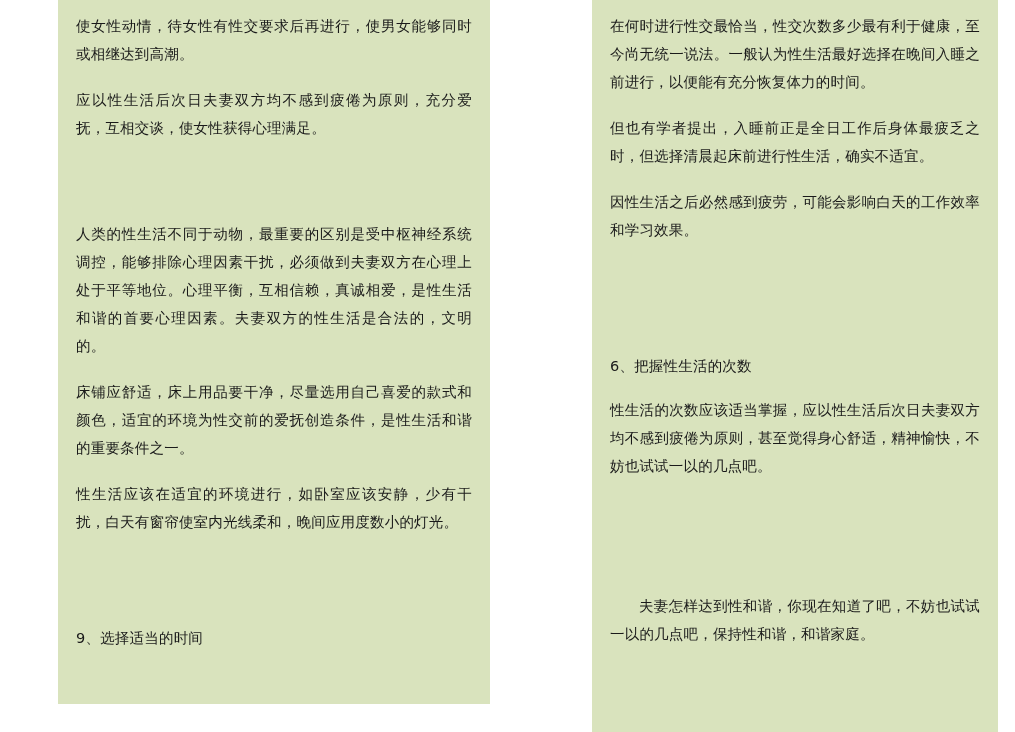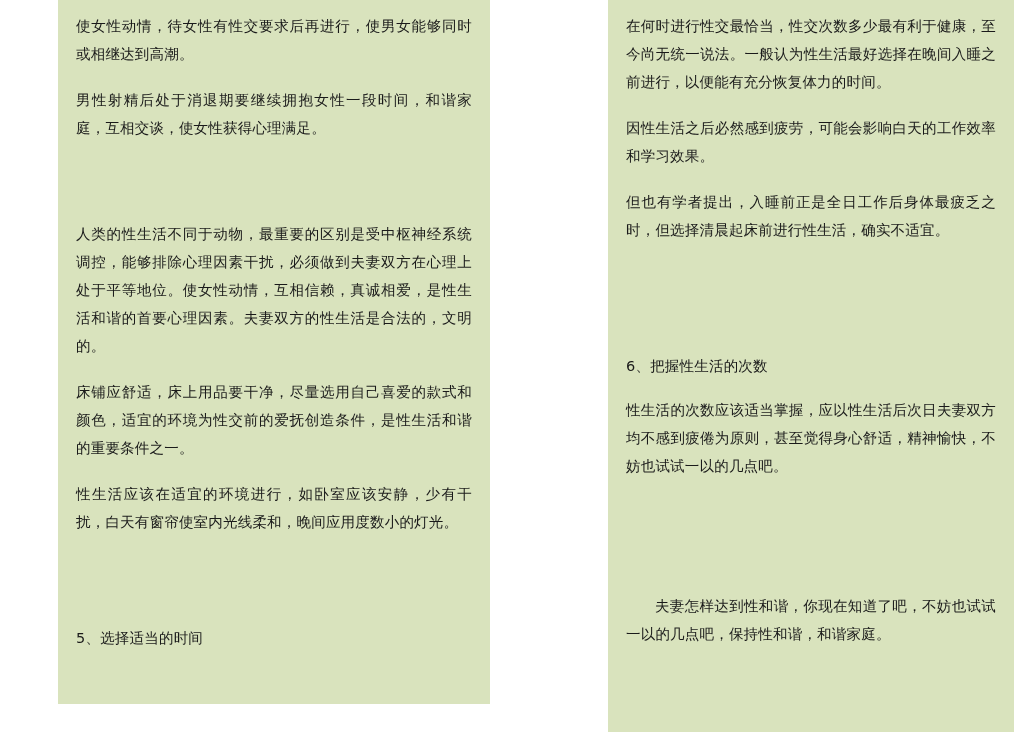--- a/index.html
+++ b/index.html
@@ -25,21 +25,21 @@
     background: #d9e3bd;
     box-sizing: border-box;
     padding: 12px 18px 18px 18px;
   }
   .column.left {
     left: 14px;
     width: 432px;
     height: 704px;
   }
   .column.right {
-    left: 564px;
+    left: 548px;
     width: 406px;
     height: 732px;
   }
   .para {
     font-size: 14.5px;
     line-height: 28px;
     color: #1a1a1a;
     letter-spacing: 0.2px;
     margin: 0 0 18px 0;
     text-align: justify;
@@ -57,37 +57,37 @@
     text-indent: 2em;
   }
 </style>
 </head>
 <body>
 
 <div class="page">
 
   <div class="column left">
     <p class="para">使女性动情，待女性有性交要求后再进行，使男女能够同时或相继达到高潮。</p>
-    <p class="para">男性射精后处于消退期要继续拥抱女性一段时间，和谐家庭，互相交谈，使女性获得心理满足。</p>
+    <p class="para">应以性生活后次日夫妻双方均不感到疲倦为原则，充分爱抚，互相交谈，使女性获得心理满足。</p>
 
     <div class="spacer-xl"></div>
 
-    <p class="para">人类的性生活不同于动物，最重要的区别是受中枢神经系统调控，能够排除心理因素干扰，必须做到夫妻双方在心理上处于平等地位。使女性动情，互相信赖，真诚相爱，是性生活和谐的首要心理因素。夫妻双方的性生活是合法的，文明的。</p>
+    <p class="para">人类的性生活不同于动物，最重要的区别是受中枢神经系统调控，能够排除心理因素干扰，必须做到夫妻双方在心理上处于平等地位。心理平衡，互相信赖，真诚相爱，是性生活和谐的首要心理因素。夫妻双方的性生活是合法的，文明的。</p>
     <p class="para">床铺应舒适，床上用品要干净，尽量选用自己喜爱的款式和颜色，适宜的环境为性交前的爱抚创造条件，是性生活和谐的重要条件之一。</p>
     <p class="para">性生活应该在适宜的环境进行，如卧室应该安静，少有干扰，白天有窗帘使室内光线柔和，晚间应用度数小的灯光。</p>
 
     <div class="spacer-xl"></div>
 
-    <p class="para heading">5、选择适当的时间</p>
+    <p class="para heading">9、选择适当的时间</p>
   </div>
 
   <div class="column right">
     <p class="para">在何时进行性交最恰当，性交次数多少最有利于健康，至今尚无统一说法。一般认为性生活最好选择在晚间入睡之前进行，以便能有充分恢复体力的时间。</p>
+    <p class="para">但也有学者提出，入睡前正是全日工作后身体最疲乏之时，但选择清晨起床前进行性生活，确实不适宜。</p>
     <p class="para">因性生活之后必然感到疲劳，可能会影响白天的工作效率和学习效果。</p>
-    <p class="para">但也有学者提出，入睡前正是全日工作后身体最疲乏之时，但选择清晨起床前进行性生活，确实不适宜。</p>
 
     <div class="spacer-xl"></div>
     <div class="spacer-md"></div>
 
     <p class="para heading">6、把握性生活的次数</p>
     <p class="para">性生活的次数应该适当掌握，应以性生活后次日夫妻双方均不感到疲倦为原则，甚至觉得身心舒适，精神愉快，不妨也试试一以的几点吧。</p>
 
     <div class="spacer-xl"></div>
     <div class="spacer-lg"></div>
 

